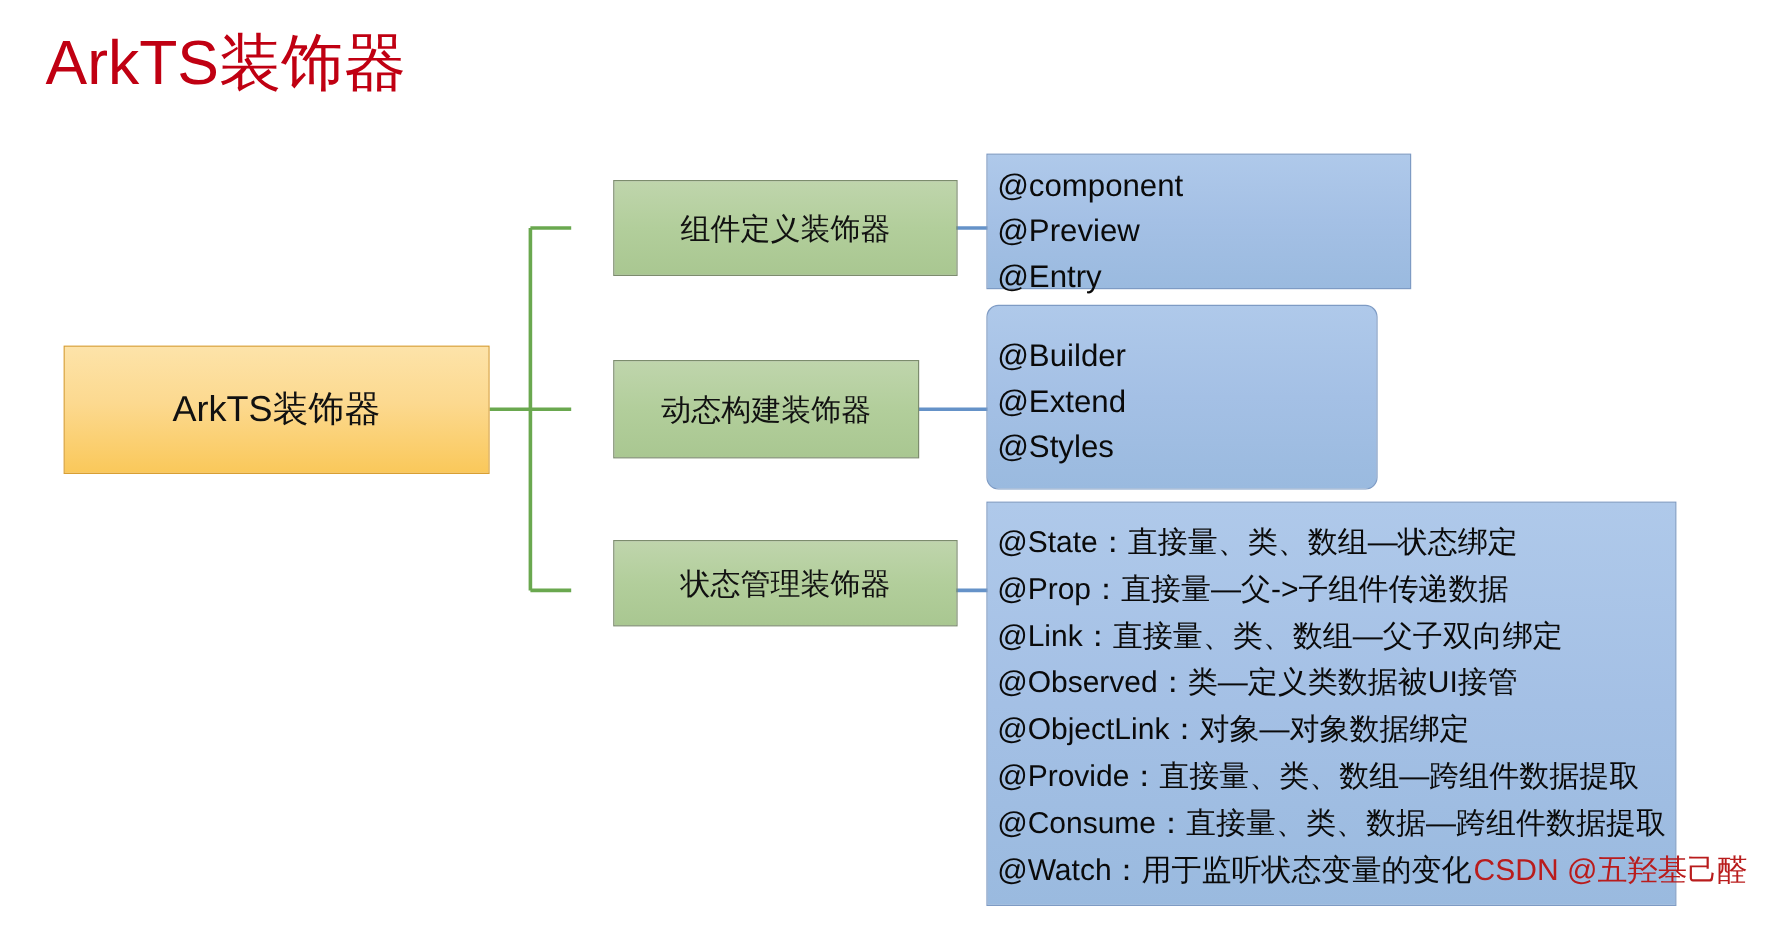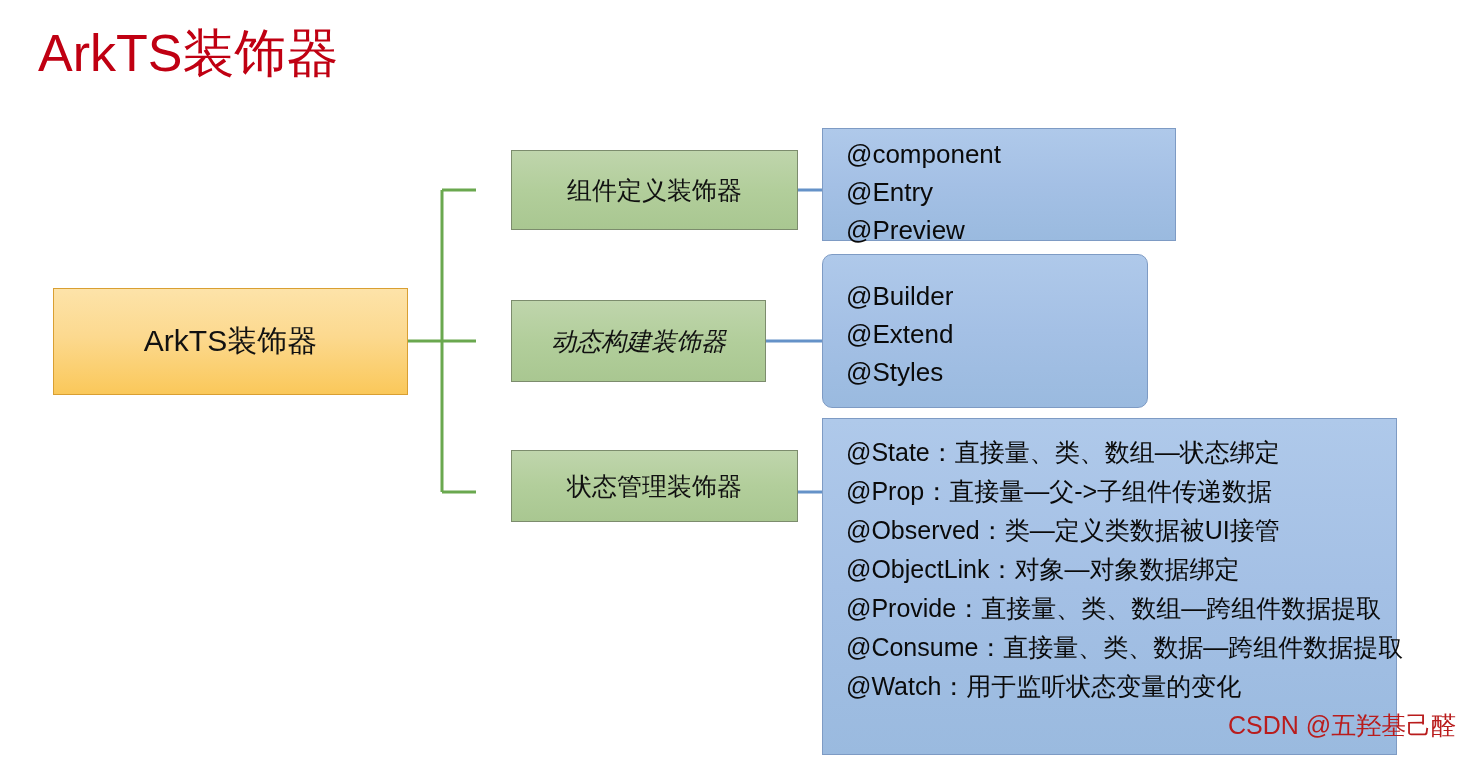--- a/index.html
+++ b/index.html
@@ -64,21 +64,21 @@
     font-size: 25px;
     color: #111111;
     white-space: nowrap;
     margin-left: 36px;
   }
 
   .node-leaf {
     background: linear-gradient(180deg, #AFC9EA 0%, #A4C0E5 50%, #9ABADF 100%);
     border: 1px solid #7E9BC4;
     display: block;
-    padding: 6px 0 6px 23px;
+    padding: 6px 0 6px 8px;
   }
 
   .leaf-line {
     font-size: 26px;
     line-height: 38px;
     color: #0A0A0A;
     white-space: nowrap;
   }
   .leaf-line.cn {
     font-size: 25px;
@@ -122,43 +122,44 @@
   </svg>
 
   <div class="node node-root" style="left:53px; top:288px; width:355px; height:107px;">
     <span>ArkTS装饰器</span>
   </div>
 
   <div class="node node-branch" style="left:475px; top:150px; width:287px; height:80px;">
     <span>组件定义装饰器</span>
   </div>
 
-  <div class="node node-branch" style="left:475px; top:300px; width:255px; height:82px;font-style:italic;">
+  <div class="node node-branch" style="left:475px; top:300px; width:255px; height:82px;">
     <span>动态构建装饰器</span>
   </div>
 
   <div class="node node-branch" style="left:475px; top:450px; width:287px; height:72px;">
     <span>状态管理装饰器</span>
   </div>
 
   <div class="node node-leaf" style="left:822px; top:128px; width:354px; height:113px;">
     <div class="leaf-line">@component</div>
+    <div class="leaf-line">@Preview</div>
     <div class="leaf-line">@Entry</div>
-    <div class="leaf-line">@Preview</div>
   </div>
 
   <div class="node node-leaf" style="left:822px; top:254px; width:326px; height:154px; padding-top:22px;border-radius:10px;">
     <div class="leaf-line">@Builder</div>
     <div class="leaf-line">@Extend</div>
     <div class="leaf-line">@Styles</div>
   </div>
 
   <div class="node node-leaf" style="left:822px; top:418px; width:575px; height:337px; padding-top:14px;">
     <div class="leaf-line cn">@State：直接量、类、数组—状态绑定</div>
     <div class="leaf-line cn">@Prop：直接量—父-&gt;子组件传递数据</div>
+    <div class="leaf-line cn">@Link：直接量、类、数组—父子双向绑定</div>
     <div class="leaf-line cn">@Observed：类—定义类数据被UI接管</div>
     <div class="leaf-line cn">@ObjectLink：对象—对象数据绑定</div>
     <div class="leaf-line cn">@Provide：直接量、类、数组—跨组件数据提取</div>
     <div class="leaf-line cn">@Consume：直接量、类、数据—跨组件数据提取</div>
     <div class="leaf-line cn">@Watch：用于监听状态变量的变化</div>
   </div>
 
   <div class="watermark">CSDN @五羟基己醛</div>
 
 </div>

